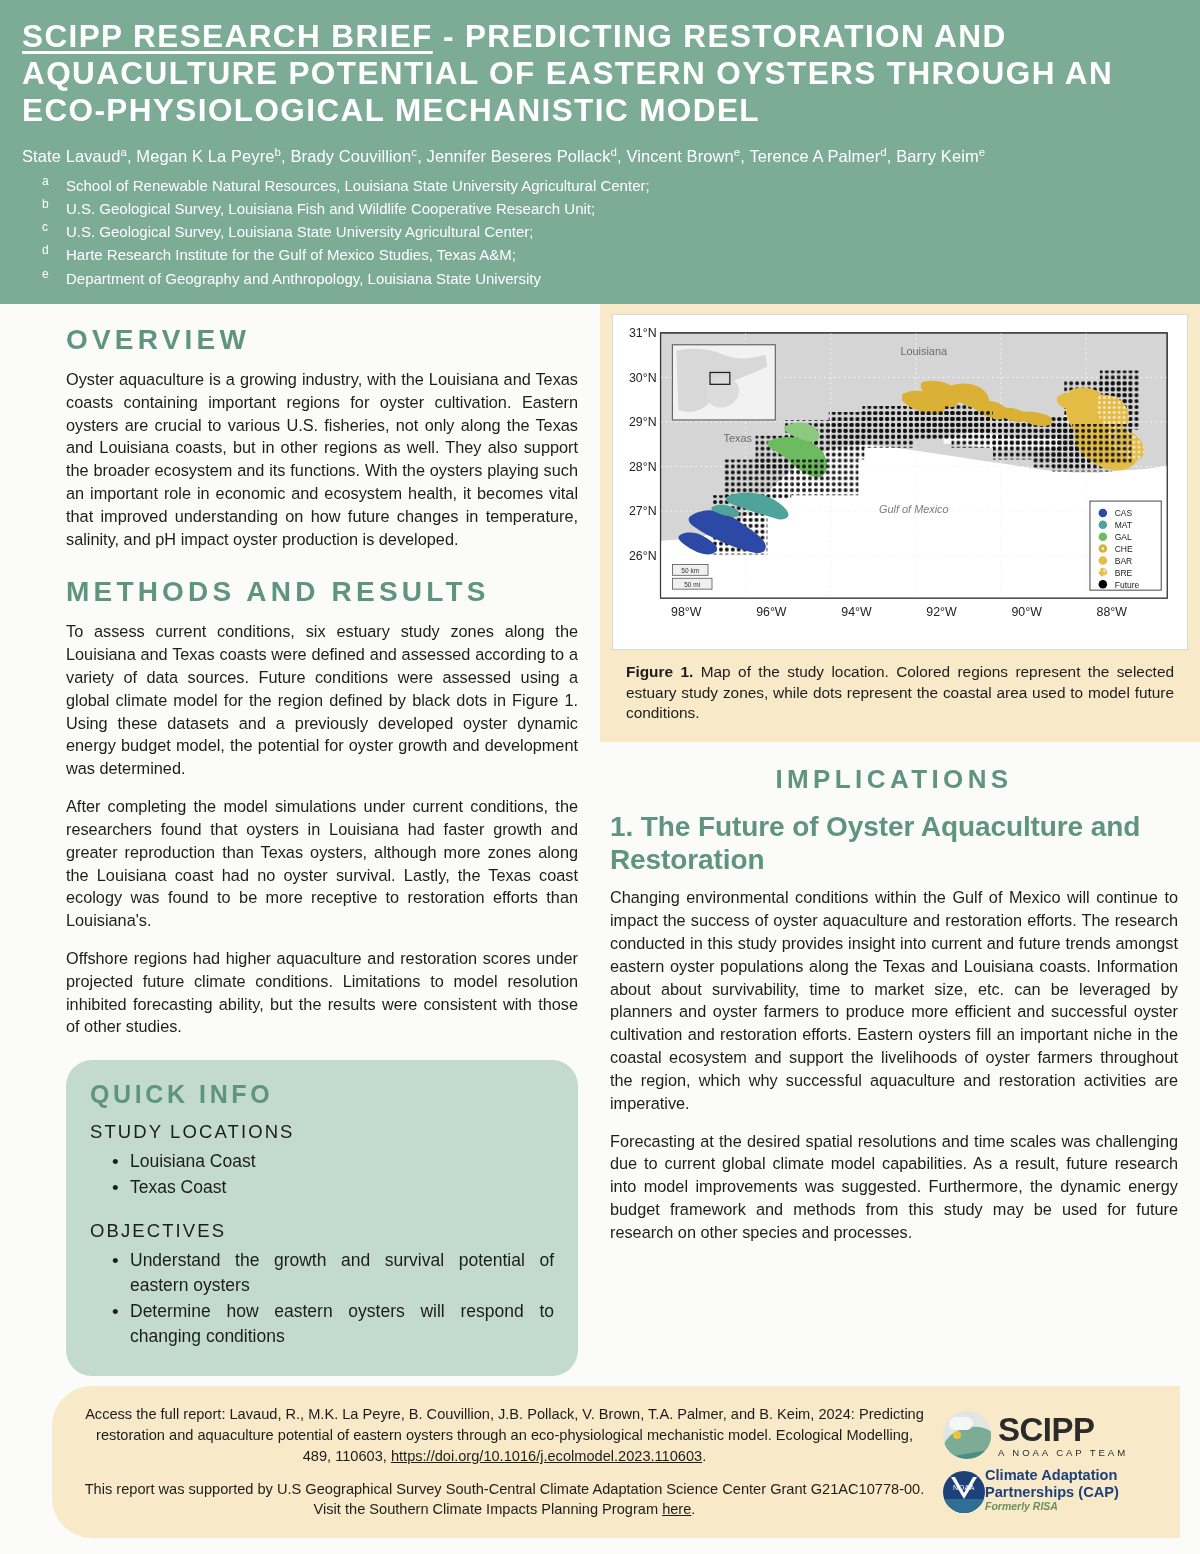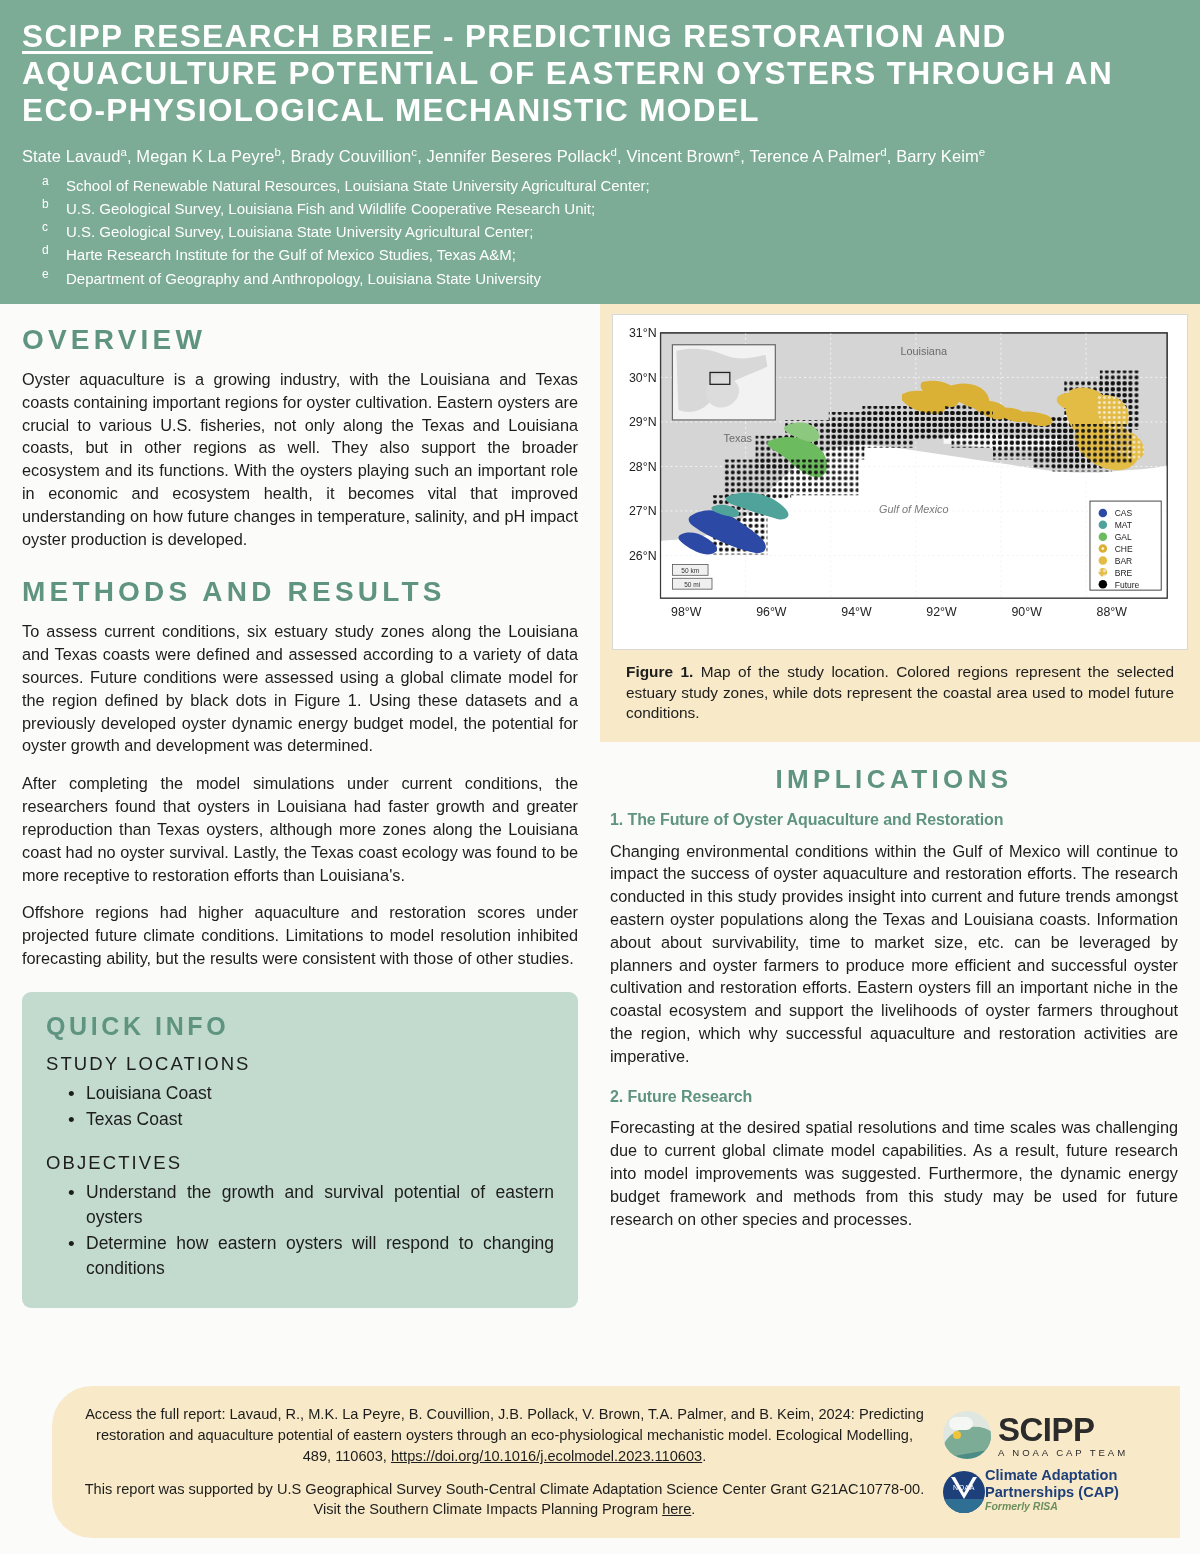--- a/index.html
+++ b/index.html
@@ -60,20 +60,21 @@
     font-size: 12px;
     line-height: 1.15;
     padding-top: 1px;
   }
   .affil-text { flex: 1; }
 
   
   .body-wrap {
     display: flex;
     padding: 0;
+    margin-left: 44px;
   }
   .col-left {
     width: 600px;
     padding: 20px 22px 0 22px;
   }
   .col-right {
     width: 600px;
     padding: 0 0 0 0;
   }
 
@@ -92,21 +93,21 @@
     color: #1d1d1d;
     text-align: justify;
     margin-bottom: 15px;
   }
   p.body-text:last-child { margin-bottom: 0; }
 
   
   .quick-info {
     margin-top: 22px;
     background: #c3dbcf;
-    border-radius: 9px;
+    border-radius: 26px;
     padding: 20px 24px 26px 24px;
   }
   .quick-info h3 {
     color: #5f9480;
     font-size: 25px;
     font-weight: bold;
     letter-spacing: 3.6px;
     text-transform: uppercase;
     margin-bottom: 12px;
   }
@@ -166,21 +167,21 @@
     color: #5f9480;
     font-size: 26px;
     font-weight: bold;
     letter-spacing: 4.4px;
     text-transform: uppercase;
     text-align: center;
     margin-bottom: 16px;
   }
   .imp-head {
     color: #5f9480;
-    font-size: 16px;
+    font-size: 28px;
     font-weight: bold;
     line-height: 1.17;
     margin-bottom: 10px;
     letter-spacing: -0.1px;
   }
   .imp-head.second { margin-top: 20px; }
 
   
   .footer {
     position: absolute;
@@ -527,21 +528,20 @@
           <b>Figure 1.</b><span> Map of the study location. Colored regions represent the selected estuary study zones, while dots represent the coastal area used to model future conditions.</span>
         </div>
       </div>
 
       <div class="implications">
         <h2>IMPLICATIONS</h2>
 
         <div class="imp-head">1. The Future of Oyster Aquaculture and Restoration</div>
         <p class="body-text">Changing environmental conditions within the Gulf of Mexico will continue to impact the success of oyster aquaculture and restoration efforts. The research conducted in this study provides insight into current and future trends amongst eastern oyster populations along the Texas and Louisiana coasts. Information about about survivability, time to market size, etc. can be leveraged by planners and oyster farmers to produce more efficient and successful oyster cultivation and restoration efforts. Eastern oysters fill an important niche in the coastal ecosystem and support the livelihoods of oyster farmers throughout the region, which why successful aquaculture and restoration activities are imperative.</p>
 
-        <div class="imp-head second">2. Future Research</div>
         <p class="body-text">Forecasting at the desired spatial resolutions and time scales was challenging due to current global climate model capabilities. As a result, future research into model improvements was suggested. Furthermore, the dynamic energy budget framework and methods from this study may be used for future research on other species and processes.</p>
       </div>
     </div>
   </div>
 
   <div class="footer">
     <div class="footer-text">
       <p>
         <b>Access the full report:</b><span> Lavaud, R., M.K. La Peyre, B. Couvillion, J.B. Pollack, V. Brown, T.A. Palmer, and B. Keim, 2024: Predicting restoration and aquaculture potential of eastern oysters through an eco-physiological mechanistic model. Ecological Modelling, 489, 110603, </span><span class="lnk">https://doi.org/10.1016/j.ecolmodel.2023.110603</span><span>.</span>
       </p>

